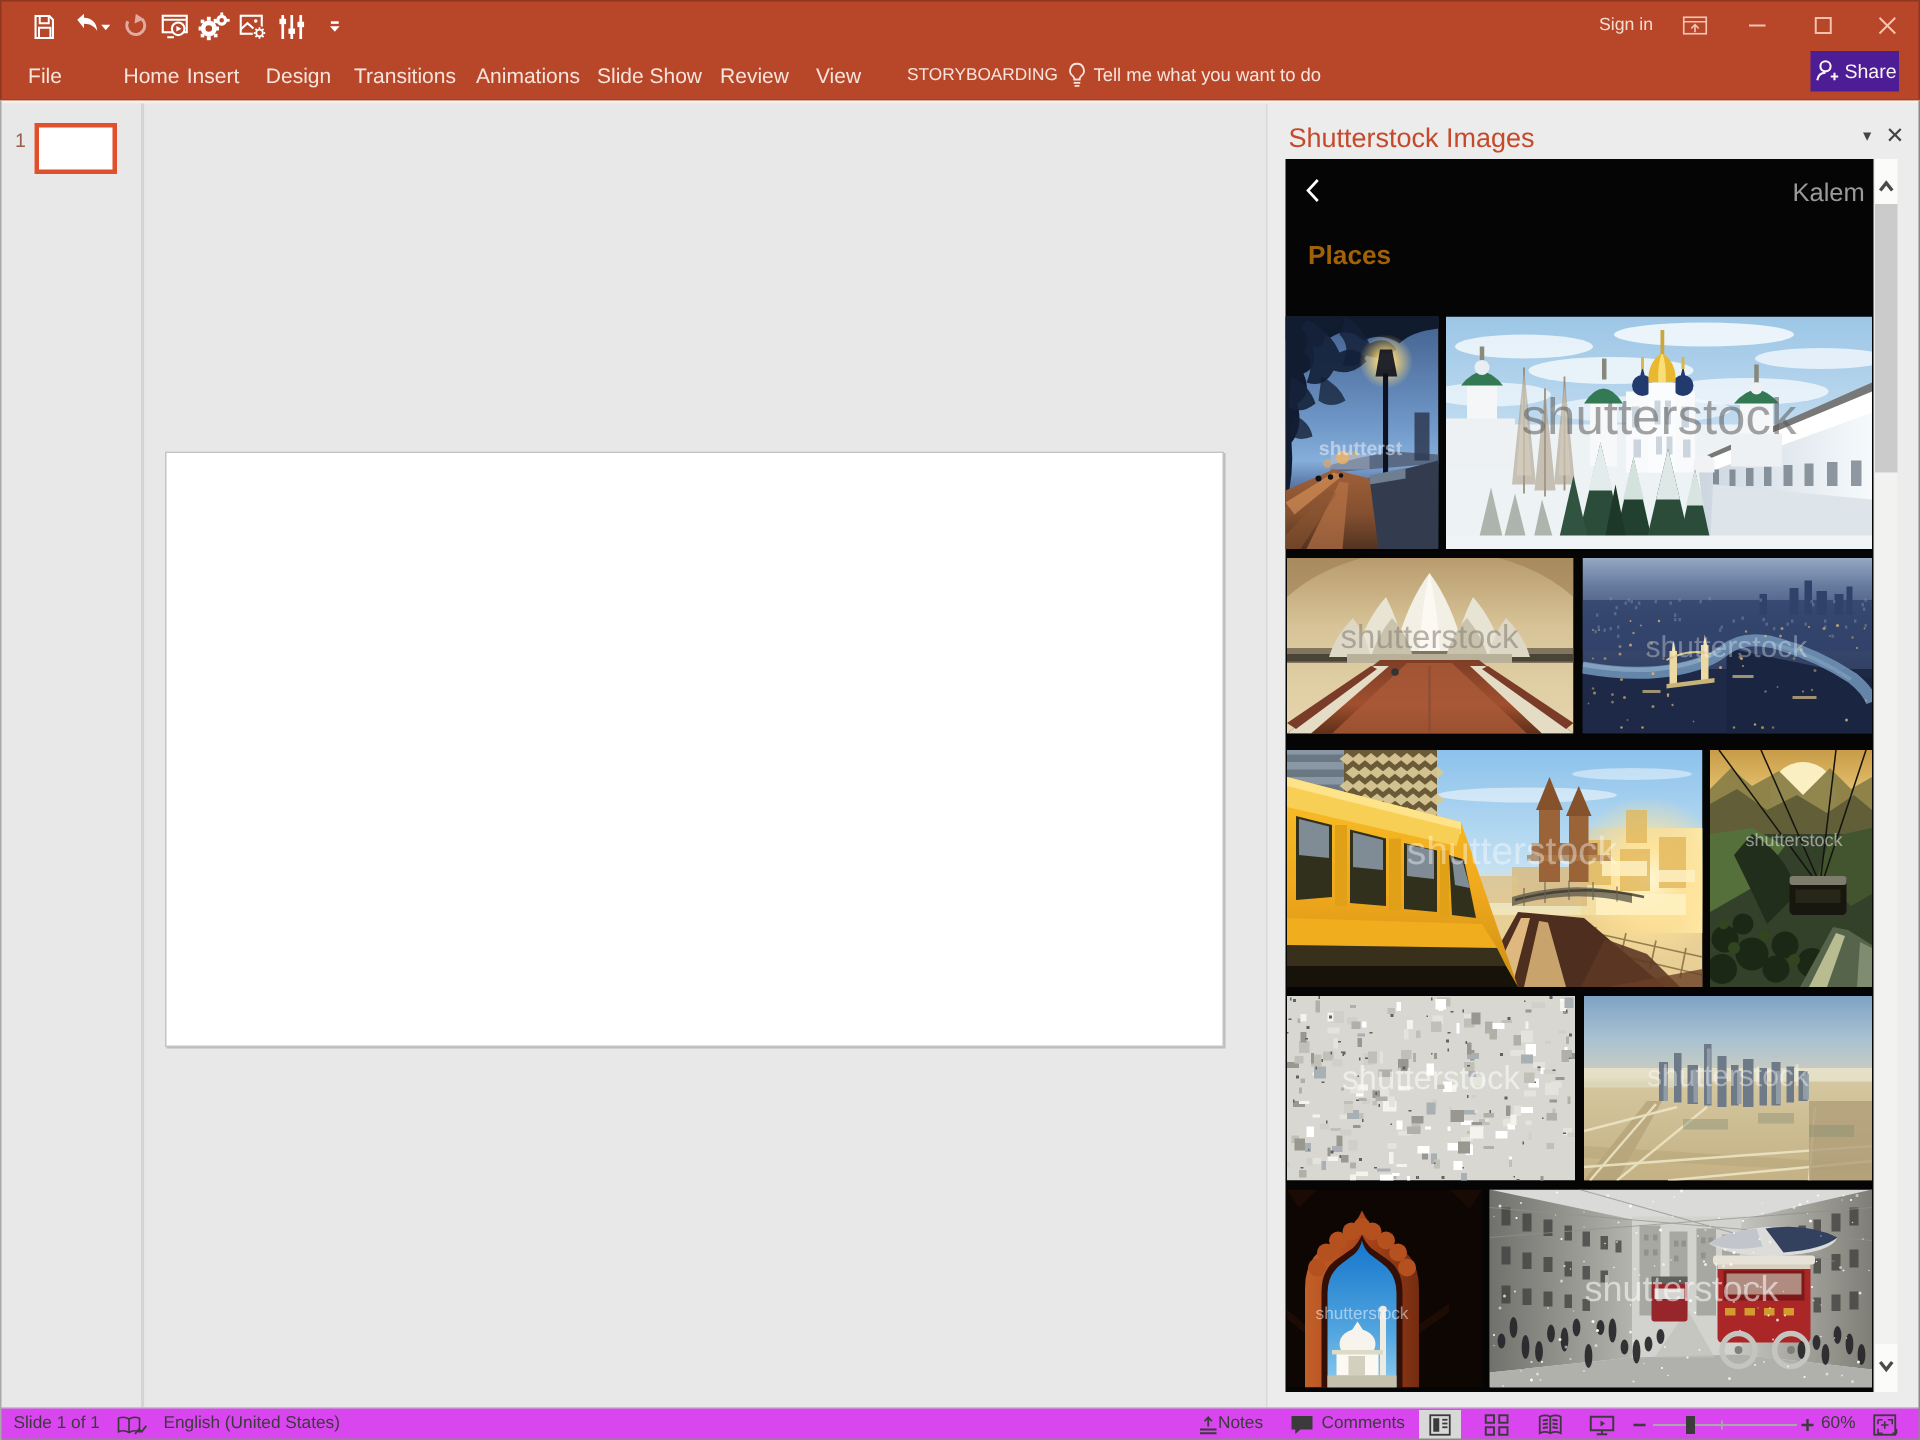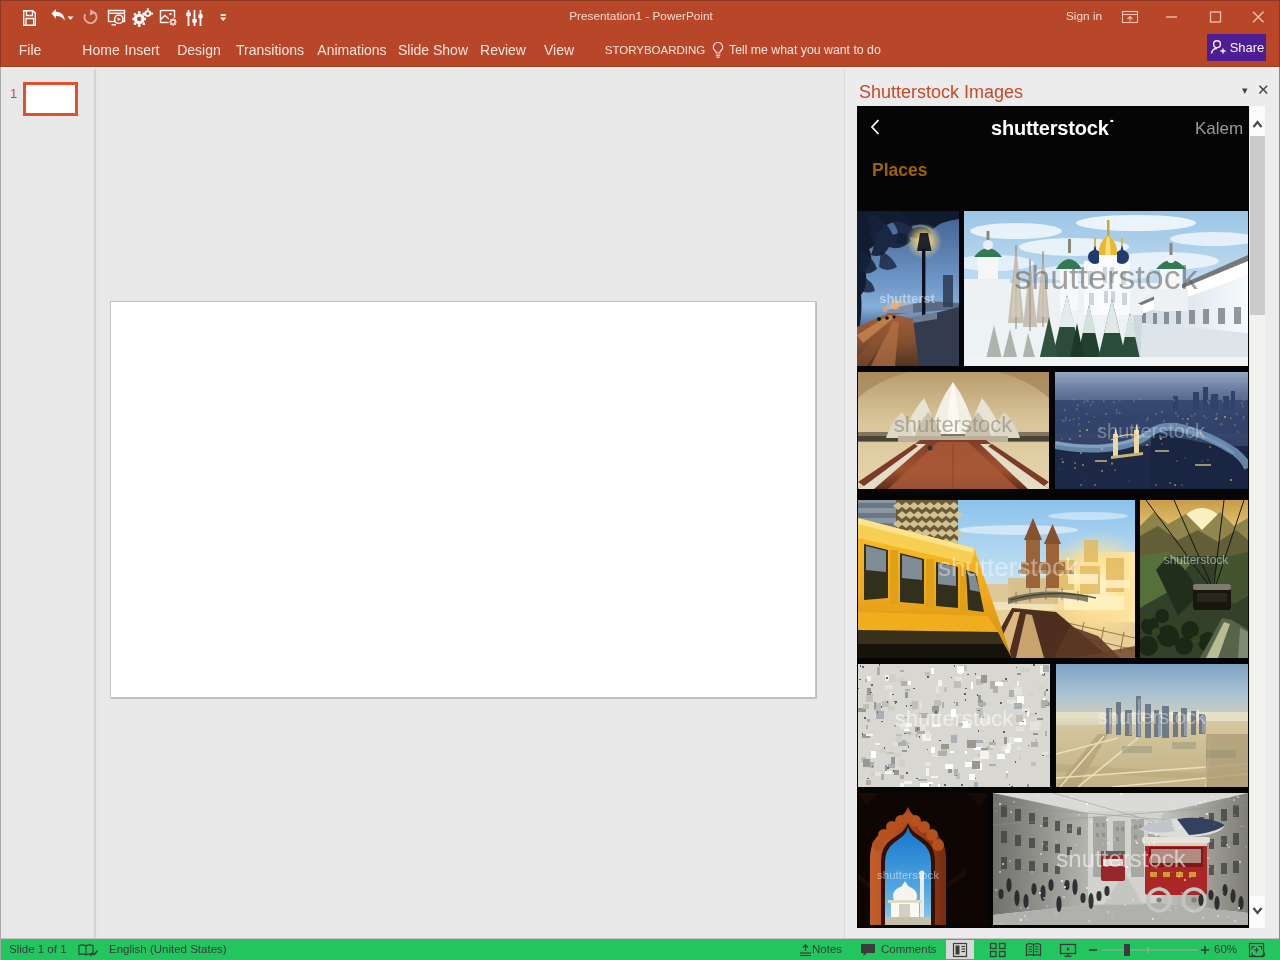--- a/index.html
+++ b/index.html
@@ -33,30 +33,29 @@
 #places { position:absolute; left:872px; top:160px; color:#a16207; font-size:17.5px; font-weight:bold; }
 
 
 .ph { position:absolute; overflow:hidden; }
 
 
 #sbar { position:absolute; left:1250px; top:106px; width:15px; height:822px; background:#f2f2f1; }
 #sbthumb { position:absolute; left:1250px; top:136px; width:15px; height:179px; background:#cbcbcb; }
 
 
-#status { position:absolute; left:0; top:938px; width:1280px; height:22px; background:#22c55e; border-top:1px solid #c3c3c3; color:#3b3b3b; font-size:11.5px; }
+#status { position:absolute; left:0; top:938px; width:1280px; height:22px; background:#d946ef; border-top:1px solid #c3c3c3; color:#3b3b3b; font-size:11.5px; }
 .st { position:absolute; top:4px; white-space:nowrap; }
 #normbtn { position:absolute; left:946px; top:1px; width:28px; height:20px; background:#d8d8d8; }
 </style>
 </head>
 <body>
 <div id="app">
 
   <div id="chrome">
-    <div id="titletext">Presentation1 - PowerPoint</div>
     <div id="signin">Sign in</div>
     <svg class="abs" style="left:0px;top:6px;" width="240" height="22" viewBox="0 0 240 22">
       <g stroke="#ffffff" fill="none" stroke-width="1.4">
         <path d="M22.7 3.7 h9.2 l2.4 2.4 v12.2 h-11.6 Z"></path>
         <path d="M25.5 3.9 v4.6 h6 v-4.6" stroke-width="1.3"></path>
         <path d="M25 18 v-6.5 h7.6 v6.5" stroke-width="1.3"></path>
       </g>
       <path d="M50.5 6.2 l4.5 -4 v2.6 c5.5 0.3 8.5 3.4 8.8 8.8 c-1.8 -3 -4.4 -4.6 -8.8 -4.7 v2.9 Z" fill="#ffffff"></path>
       <path d="M66.5 9.5 h6 l-3 3.6 Z" fill="#ffffff"></path>
       <g opacity="0.55">
@@ -152,21 +151,20 @@
   <div id="thumbnum">1</div>
 
   <div id="panel"></div>
   <div id="ptitle">Shutterstock Images</div>
   <div id="pcaret">▾</div>
   <div id="pclose">✕</div>
   <div id="blackbox"></div>
   <svg class="abs" style="left:869px;top:118px;" width="12" height="18" viewBox="0 0 12 18">
       <path d="M9.5 2 L3 9 L9.5 16" stroke="#ffffff" stroke-width="1.8" fill="none"></path>
     </svg>
-  <div id="slogo">shutterstock˙</div>
   <div id="kalem">Kalem</div>
   <div id="places">Places</div>
 
 <svg class="ph" style="left:857px;top:211px;" width="102" height="155" viewBox="0 0 102 155">
 <defs>
 <linearGradient id="p1s" x1="0" y1="0" x2="0" y2="1">
           <stop offset="0" stop-color="#42608e"></stop>
           <stop offset="0.45" stop-color="#6e96c6"></stop>
           <stop offset="0.62" stop-color="#86aeda"></stop>
           <stop offset="0.72" stop-color="#5a7aa8"></stop>

